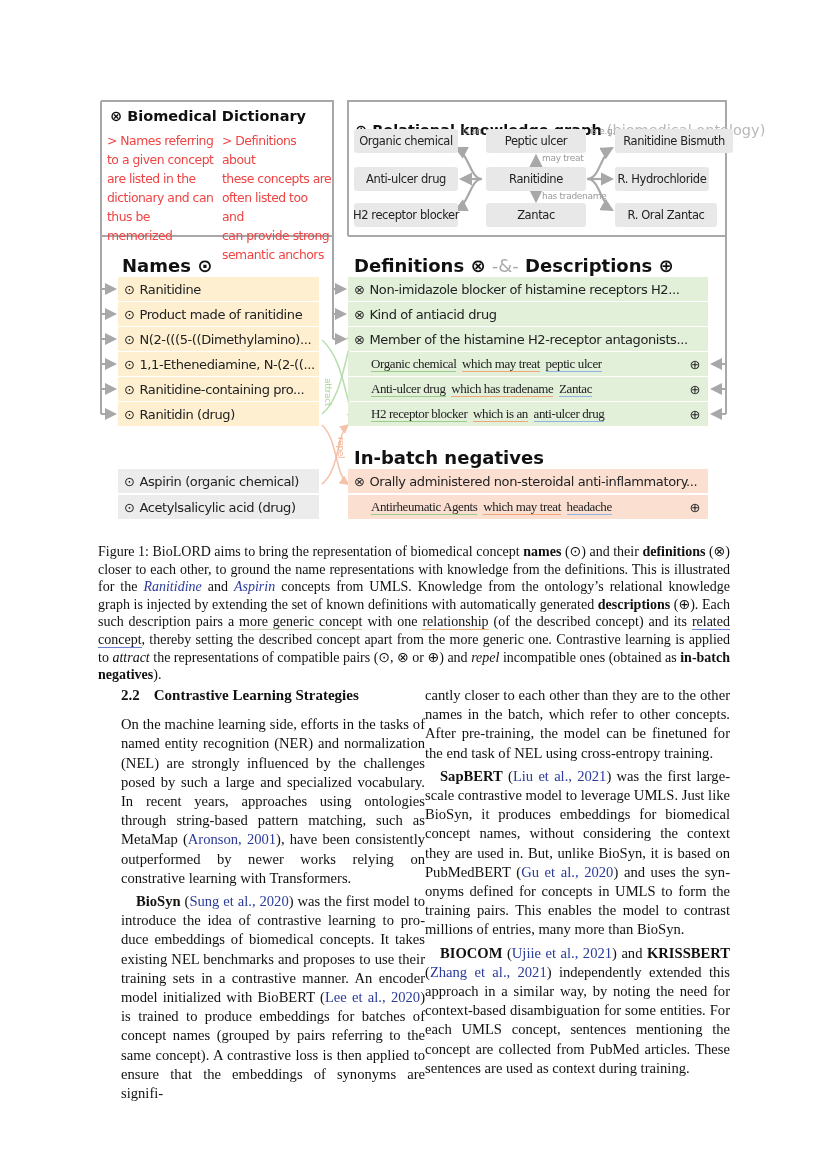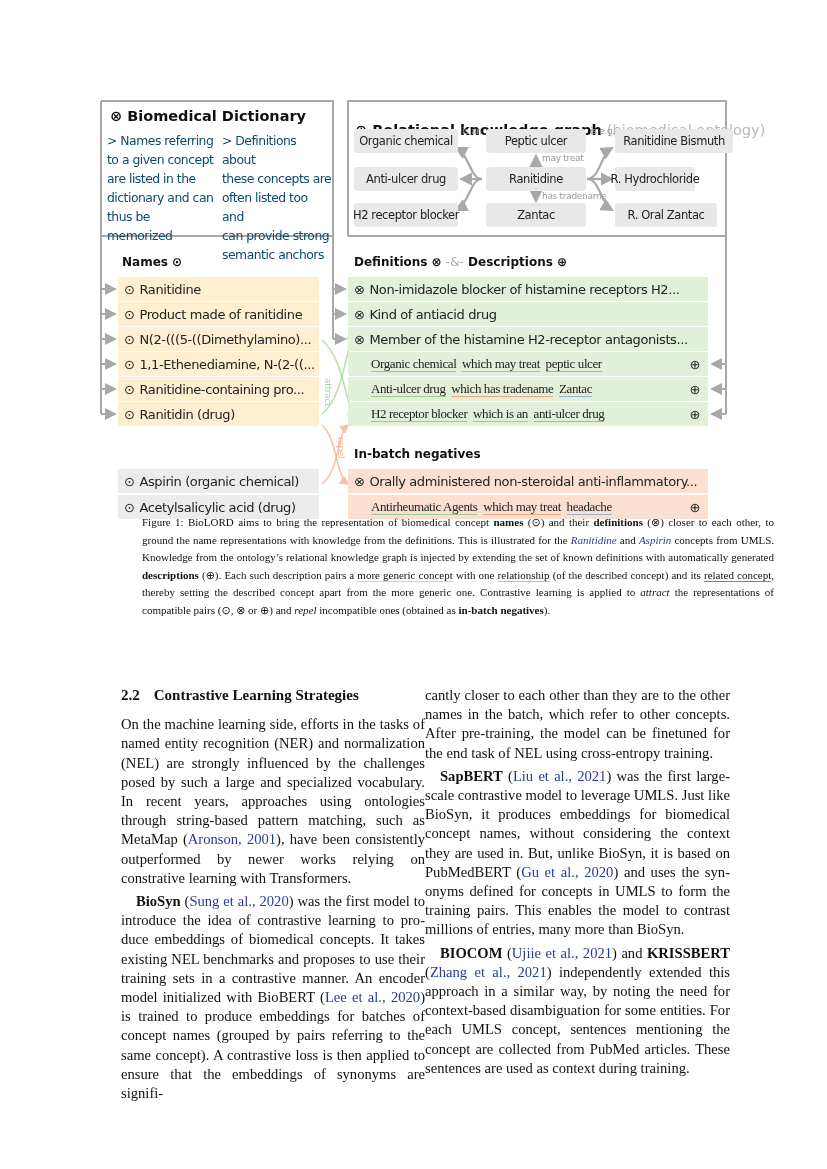--- a/index.html
+++ b/index.html
@@ -1,40 +1,40 @@
 <!DOCTYPE html>
 <html><head>
 <meta charset="utf-8">
 <style>
   * { box-sizing: border-box; margin: 0; padding: 0; }
   body { width: 827px; height: 1169px; background: #ffffff; position: relative; font-family: "Liberation Serif", serif; color: #111; overflow: hidden; }
   .fig { position: absolute; left: 0; top: 0; width: 827px; height: 540px; }
   .box-title { position: absolute; font-family: "DejaVu Sans", sans-serif; font-weight: bold; font-size: 14.5px; color: #111; white-space: nowrap; }
   .box-title .muted { color: #b8b8b8; font-weight: normal; }
-  .dict-col { position: absolute; font-family: "DejaVu Sans", sans-serif; font-size: 12.4px; line-height: 19px; color: #0c4a6e; letter-spacing: -0.5px; }
+  .dict-col { position: absolute; font-family: "DejaVu Sans", sans-serif; font-size: 12.4px; line-height: 19px; color: #ef4444; letter-spacing: -0.5px; }
 
   .kg-node { position: absolute; background: #e8e8e8; border-radius: 3px; font-family: "DejaVu Sans", sans-serif; font-size: 11.5px; color: #222; display: flex; align-items: center; justify-content: center; height: 24px; letter-spacing: -0.4px; white-space: nowrap; }
   .kg-label { position: absolute; font-family: "DejaVu Sans", sans-serif; font-size: 9px; color: #9a9a9a; white-space: nowrap; letter-spacing: -0.3px; }
 
-  .sec-head { position: absolute; font-family: "DejaVu Sans", sans-serif; font-weight: bold; font-size: 12px; color: #111; white-space: nowrap; }
+  .sec-head { position: absolute; font-family: "DejaVu Sans", sans-serif; font-weight: bold; font-size: 18px; color: #111; white-space: nowrap; }
   .sec-head .amp { color: #aaa; font-weight: normal; }
 
   .row { position: absolute; height: 24px; display: flex; align-items: center; font-family: "DejaVu Sans", sans-serif; font-size: 13px; color: #222; padding-left: 6px; white-space: nowrap; letter-spacing: -0.4px; }
   .row.name { background: #fdefd0; left: 118px; width: 201px; }
   .row.def { background: #e2efd9; left: 348px; width: 360px; }
   .row.neg-name { background: #ececec; left: 118px; width: 201px; }
   .row.neg-def { background: #fbe0d2; left: 348px; width: 360px; }
   .row .sym { margin-right: 5px; }
   .row .desc-sym { position: absolute; right: 8px; }
   .row .desc-text { padding-left: 17px; font-family: Liberation Serif, serif; }
   .u-green { border-bottom: 1.5px solid #9ccc8a; }
   .u-orange { border-bottom: 1.5px solid #f0a87a; }
   .u-blue { border-bottom: 1.5px solid #8fb4e0; }
 
-  .caption { position: absolute; left: 98px; top: 514px; width: 632px; font-size: 11px; line-height: 17.6px; text-align: justify; margin-left: 44px; }
+  .caption { position: absolute; left: 98px; top: 543px; width: 632px; font-size: 14px; line-height: 17.6px; text-align: justify; }
   .caption a, .body-col a { color: #2a3a9a; text-decoration: none; }
   .ul-gen { border-bottom: 1.5px solid #c9d6b5; }
   .ul-rel { border-bottom: 1.5px solid #f0b070; }
   .ul-relc { border-bottom: 1.5px solid #6c7fd4; }
 
   .body-col { position: absolute; font-size: 14.6px; line-height: 19.2px; text-align: justify; hyphens: manual; }
   .body-col p { margin-bottom: 4px; }
   .body-col p.ind { text-indent: 15px; }
   .section-title { font-weight: bold; font-size: 15px; margin-bottom: 10px; }
   .section-title .num { margin-right: 14px; }
@@ -119,21 +119,21 @@
     <span>⊕ Relational knowledge graph</span>
     <span class="muted">(biomedical ontology)</span>
   </div>
   <div class="kg-node" style="left:354px;top:129px;width:104px;">Organic chemical</div>
   <div class="kg-node" style="left:354px;top:167px;width:104px;">Anti-ulcer drug</div>
   <div class="kg-node" style="left:354px;top:203px;width:104px;">H2 receptor blocker</div>
   <div class="kg-node" style="left:486px;top:129px;width:100px;">Peptic ulcer</div>
   <div class="kg-node" style="left:486px;top:167px;width:100px;">Ranitidine</div>
   <div class="kg-node" style="left:486px;top:203px;width:100px;">Zantac</div>
   <div class="kg-node" style="left:615px;top:129px;width:118px;">Ranitidine Bismuth</div>
-  <div class="kg-node" style="left:615px;top:167px;width:80px;">R. Hydrochloride</div>
+  <div class="kg-node" style="left:615px;top:167px;width:94px;">R. Hydrochloride</div>
   <div class="kg-node" style="left:615px;top:203px;width:102px;">R. Oral Zantac</div>
   <div class="kg-label" style="left:462px;top:126px;">is an</div>
   <div class="kg-label" style="left:590px;top:126px;">is e.g.</div>
   <div class="kg-label" style="left:542px;top:153px;">may treat</div>
   <div class="kg-label" style="left:542px;top:191px;">has tradename</div>
 
   <div class="sec-head" style="left:122px;top:255px;">Names ⊙</div>
 
   <div class="sec-head" style="left:354px;top:255px;">
     <span>Definitions ⊗</span>

